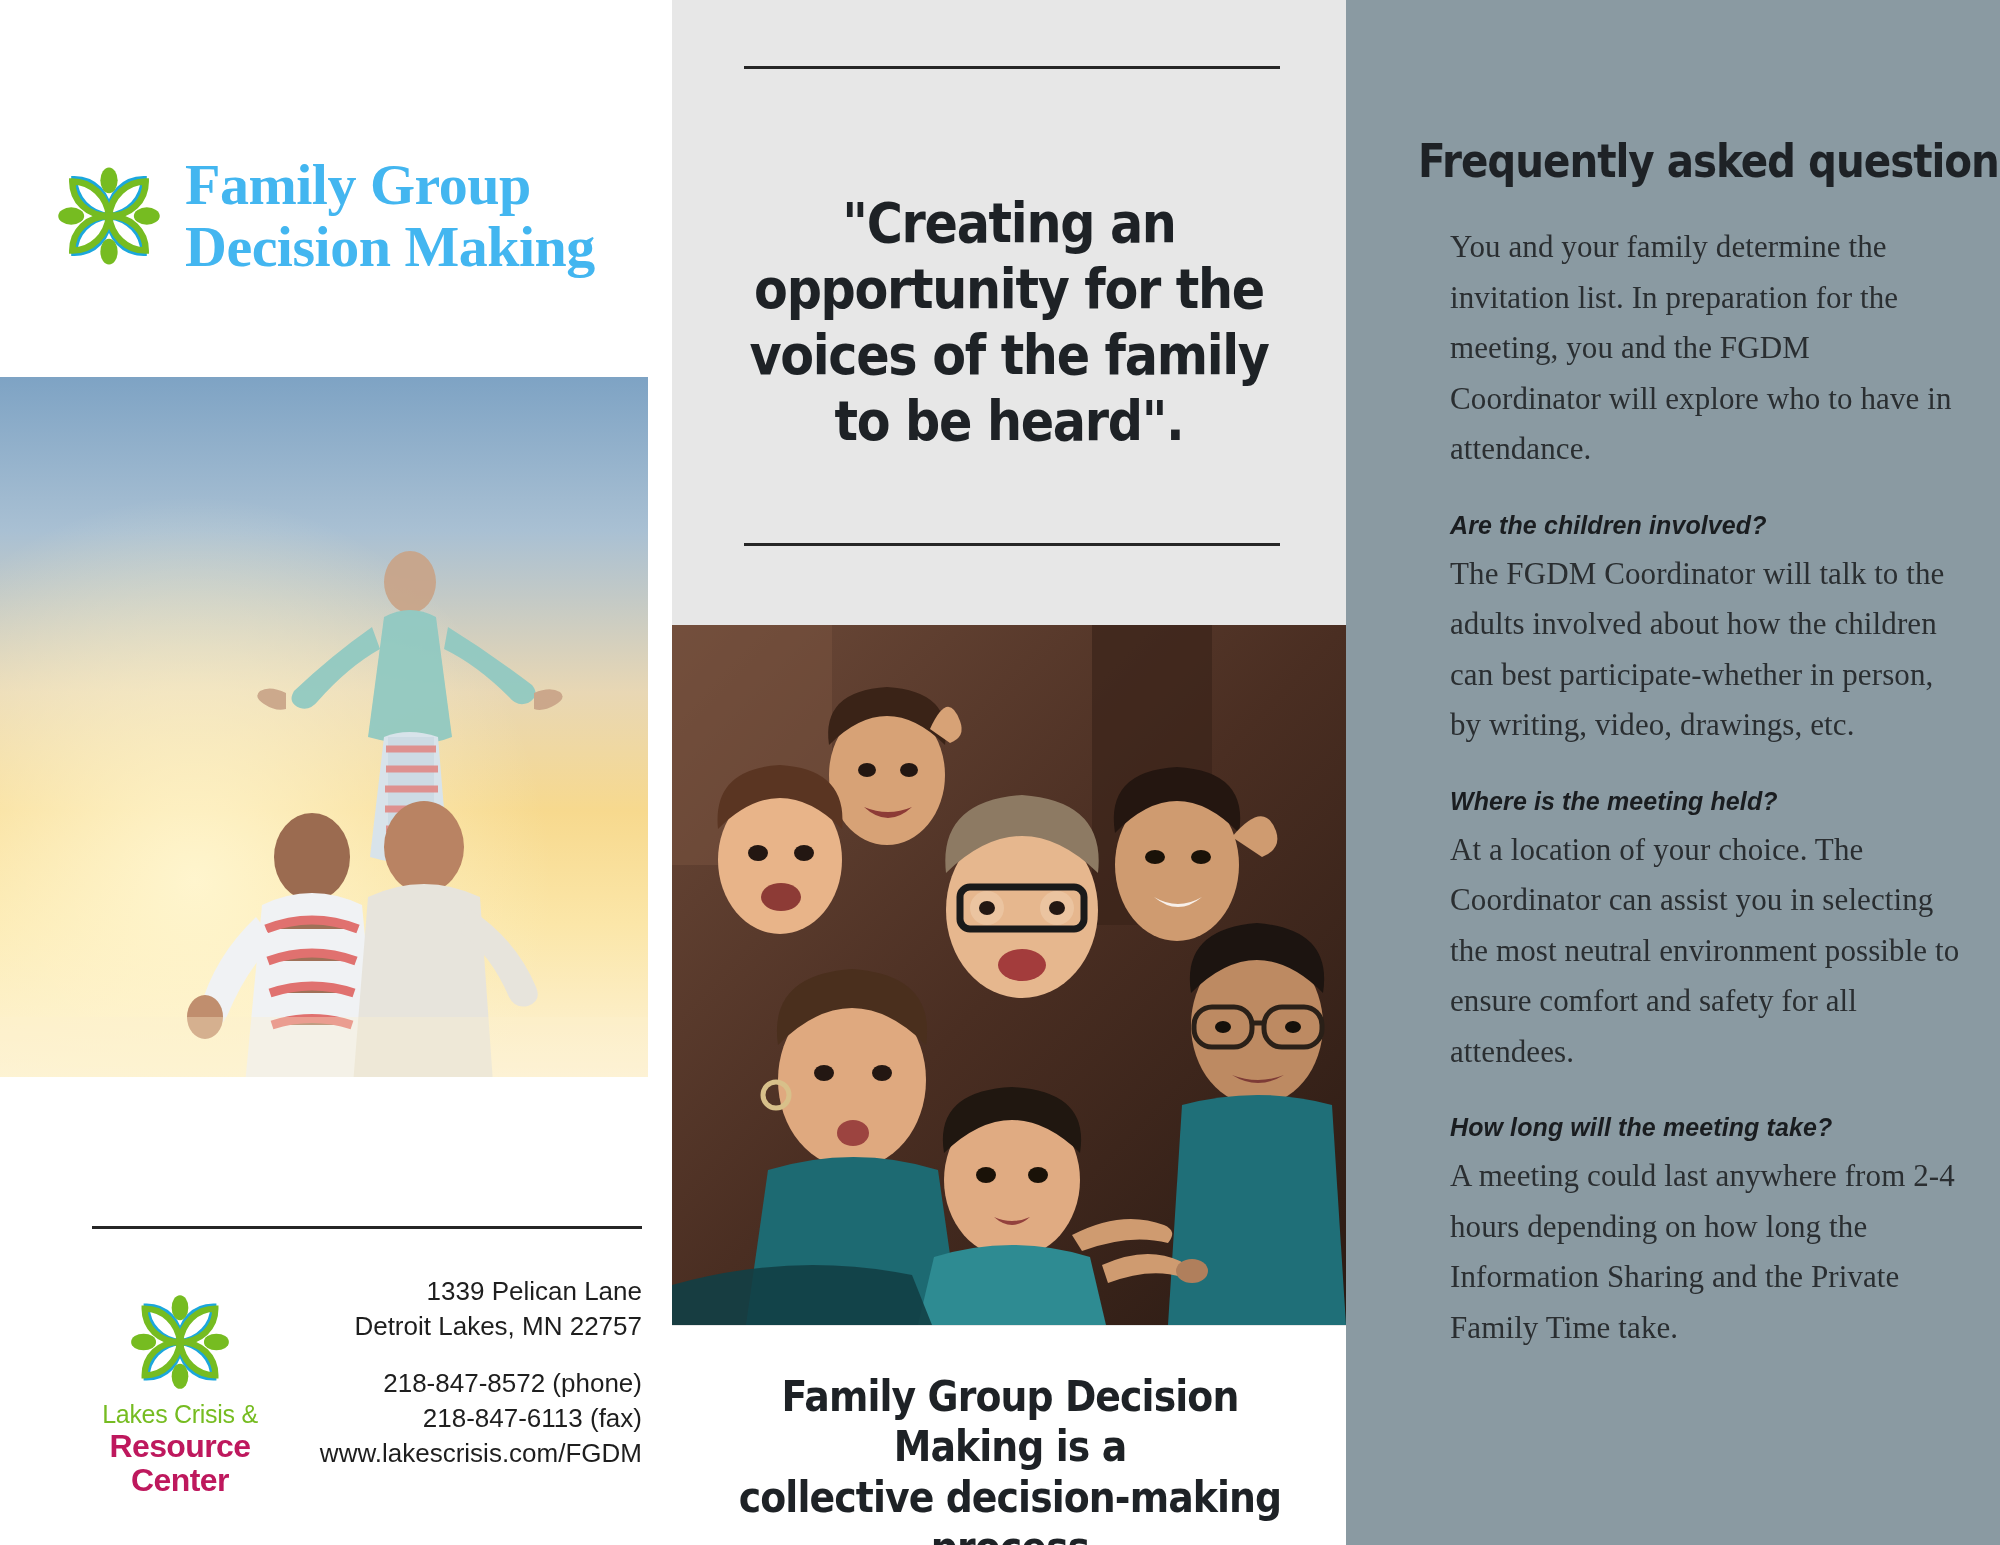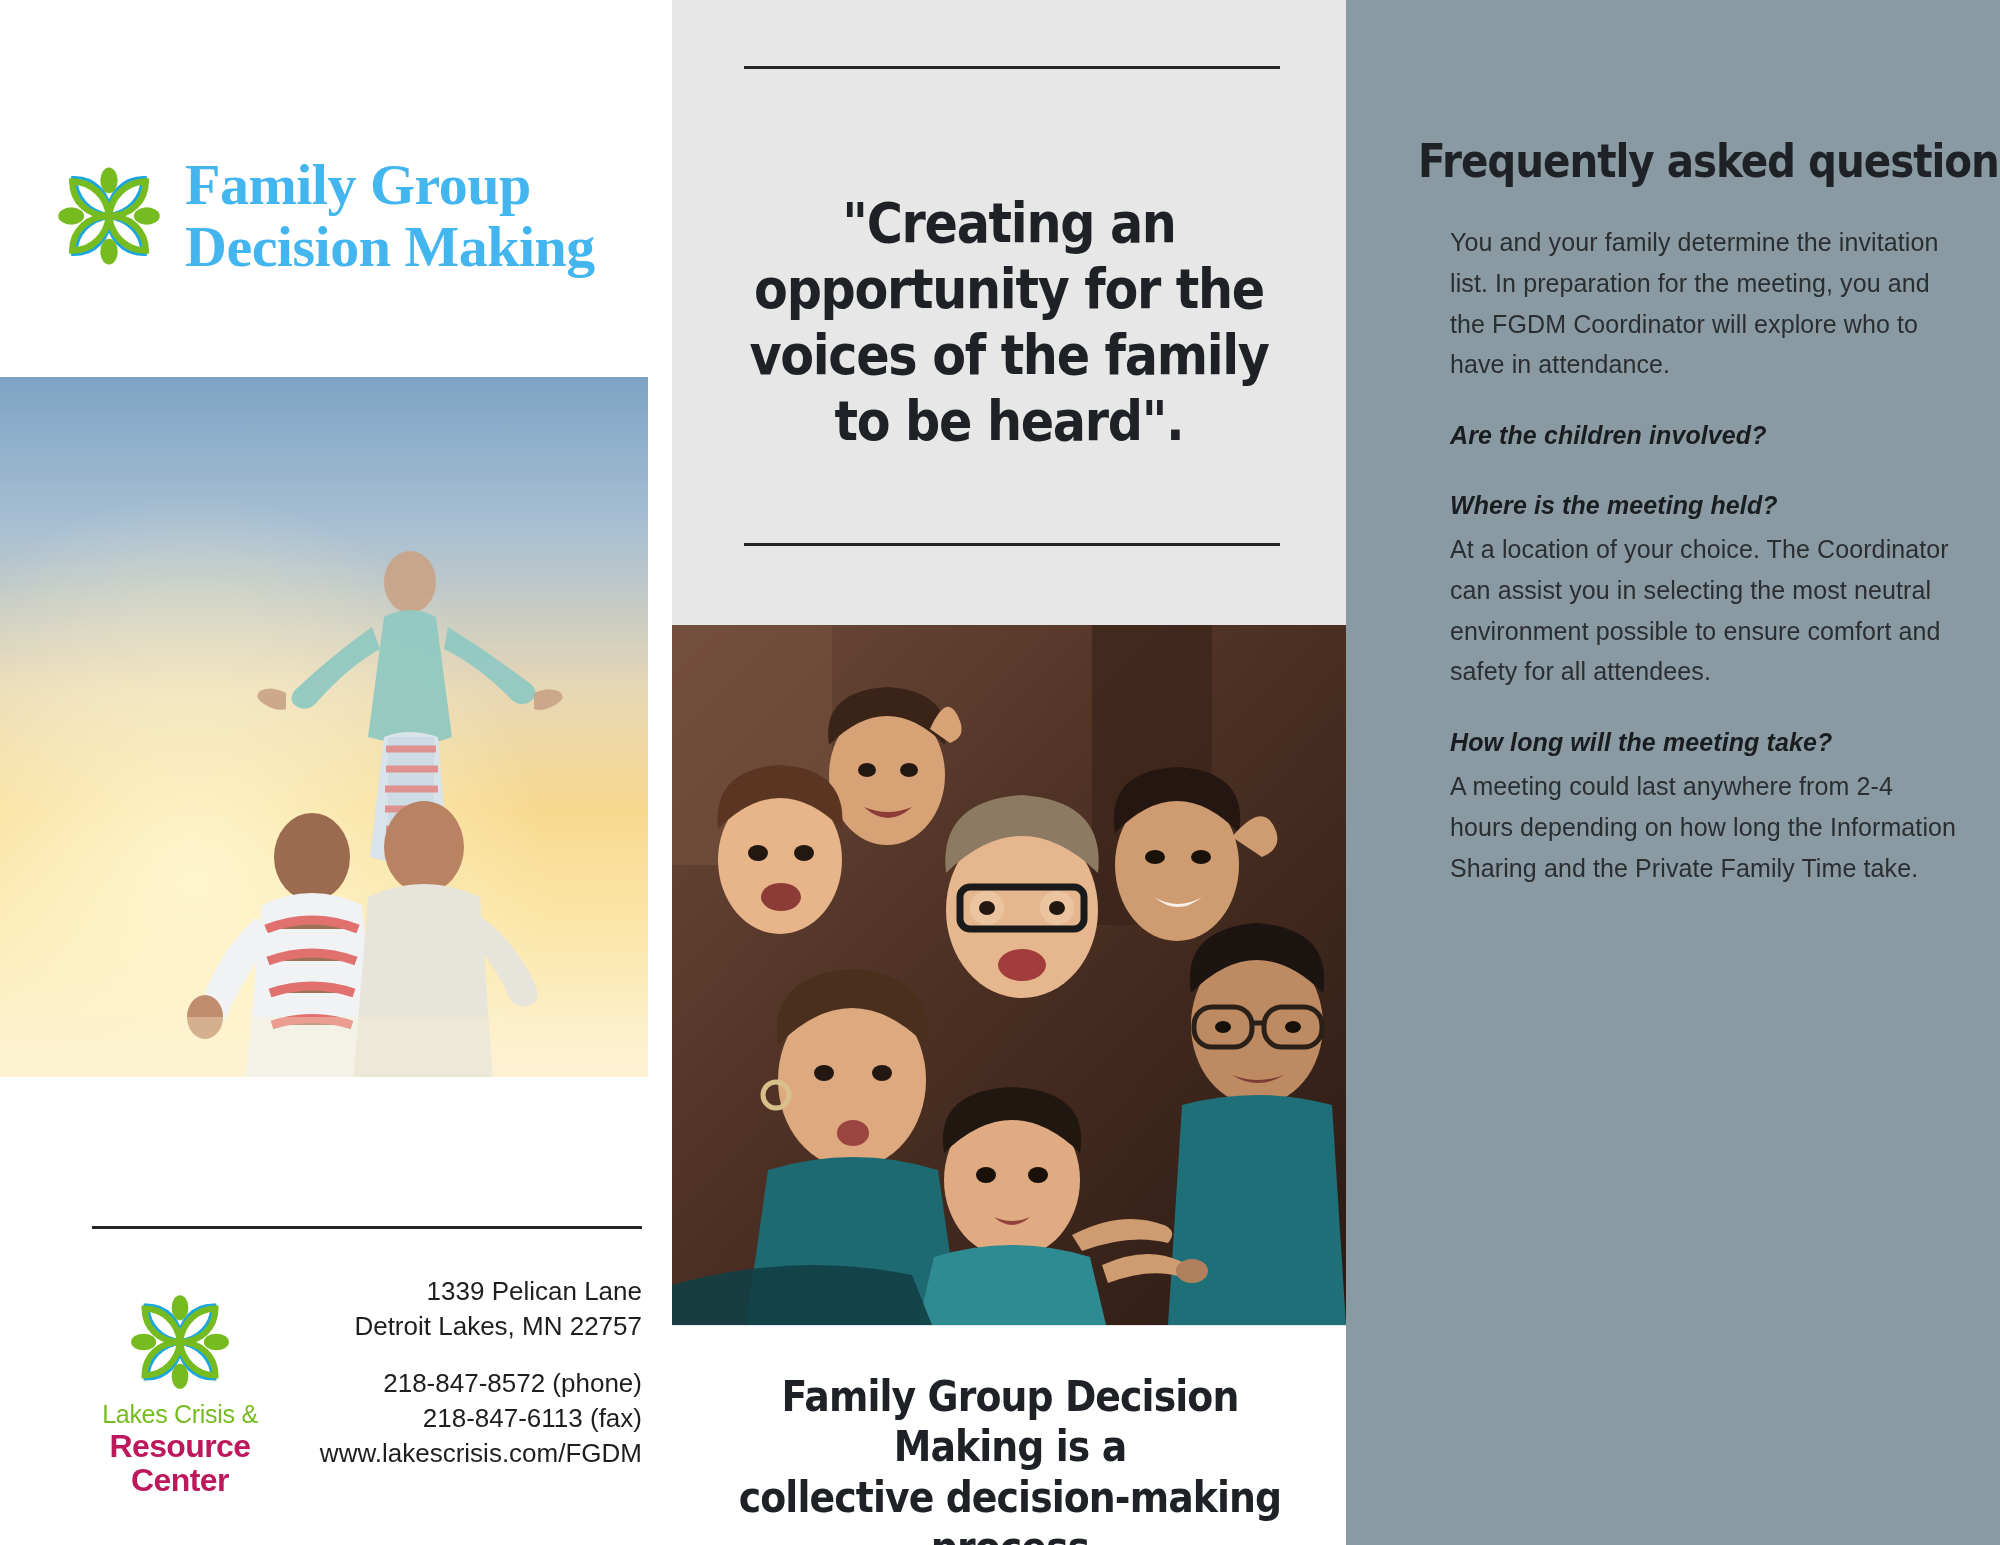--- a/index.html
+++ b/index.html
@@ -228,24 +228,25 @@
   .faq-q {
     font-size: 25px;
     font-weight: bold;
     font-style: italic;
     color: #1a1d20;
     line-height: 1.6;
     margin-bottom: 4px;
     letter-spacing: 0.1px;
   }
   .faq-a {
-    font-size: 25px;
+    font-size: 31px;
     color: #2a2e31;
     line-height: 1.63;
     letter-spacing: 0.1px;
+    font-family: Liberation Serif, serif;
   }
 </style>
 </head>
 <body>
 
 <div class="brochure">
 
   <div class="panel-left">
 
     <div class="logo-block">
@@ -482,20 +483,21 @@
   <div class="panel-right"></div>
 
   <div class="faq-heading">Frequently asked questions</div>
 
   <div class="faq-list">
     <div class="faq-item">
       <div class="faq-a">You and your family determine the invitation list. In preparation for the meeting, you and the FGDM Coordinator will explore who to have in attendance.</div>
     </div>
     <div class="faq-item">
       <div class="faq-q">Are the children involved?</div>
+      <div class="faq-a">The FGDM Coordinator will talk to the adults involved about how the children can best participate-whether in person, by writing, video, drawings, etc.</div>
     </div>
     <div class="faq-item">
       <div class="faq-q">Where is the meeting held?</div>
       <div class="faq-a">At a location of your choice. The Coordinator can assist you in selecting the most neutral environment possible to ensure comfort and safety for all attendees.</div>
     </div>
     <div class="faq-item">
       <div class="faq-q">How long will the meeting take?</div>
       <div class="faq-a">A meeting could last anywhere from 2-4 hours depending on how long the Information Sharing and the Private Family Time take.</div>
     </div>
   </div>

